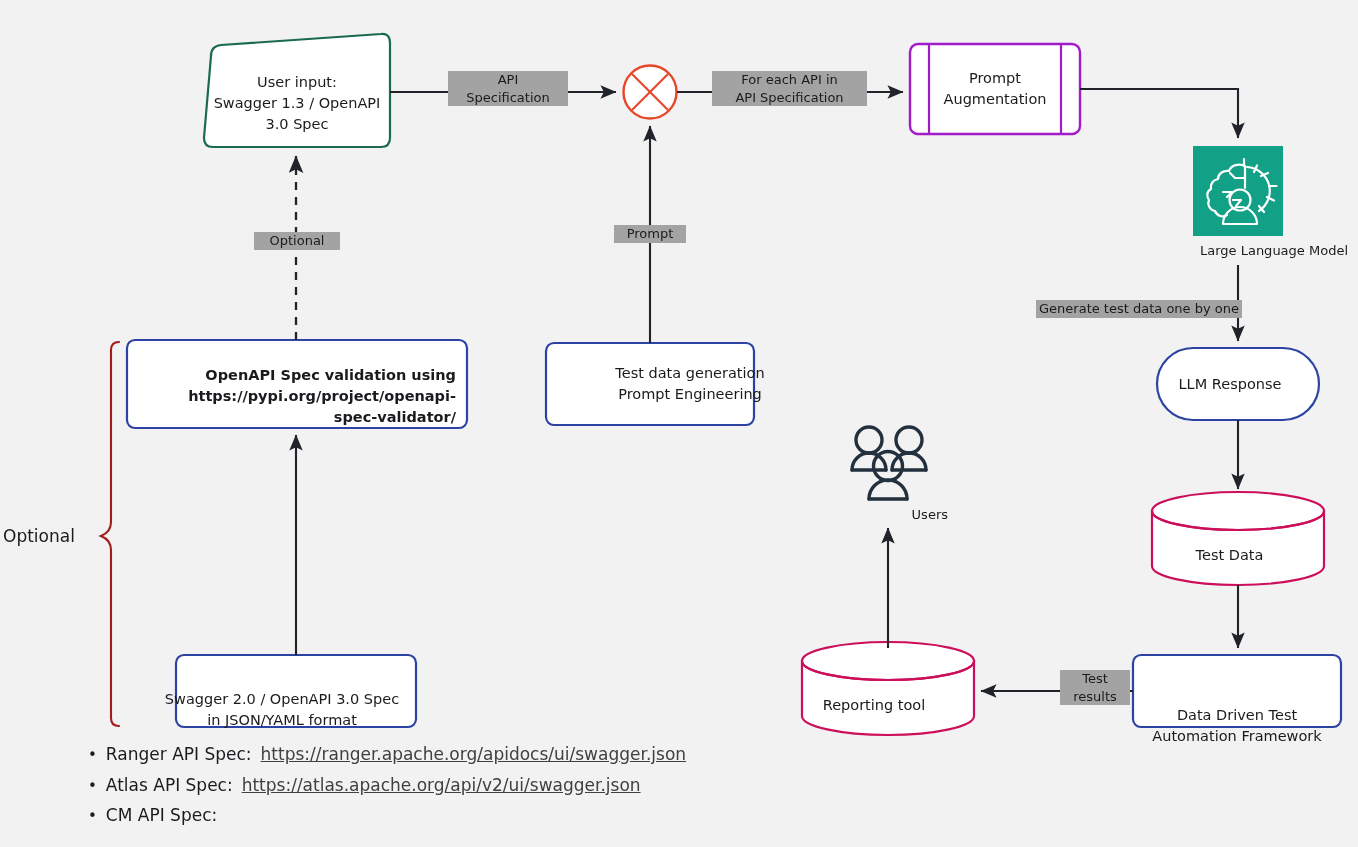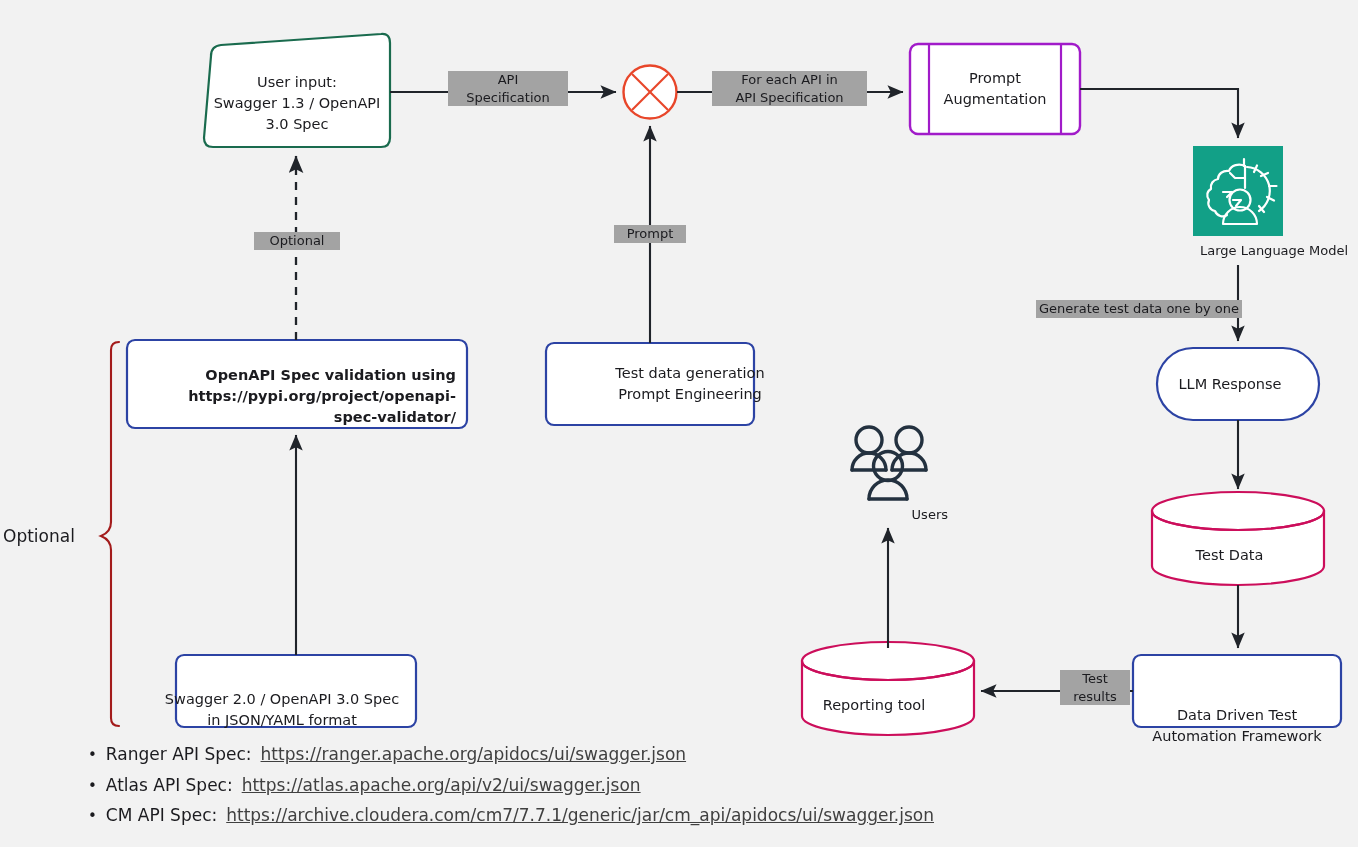--- a/index.html
+++ b/index.html
@@ -229,15 +229,14 @@
     <span class="link">https://ranger.apache.org/apidocs/ui/swagger.json</span>
   </div>
   <div class="row">
     <span class="dot">•</span>
     <span>Atlas API Spec:</span>
     <span class="link">https://atlas.apache.org/api/v2/ui/swagger.json</span>
   </div>
   <div class="row">
     <span class="dot">•</span>
     <span>CM API Spec:</span>
-    <span class="link">https://archive.cloudera.com/cm7/7.7.1/generic/jar/cm_api/apidocs/ui/swagger.json</span>
   </div>
 </div>
 
 </body></html>

